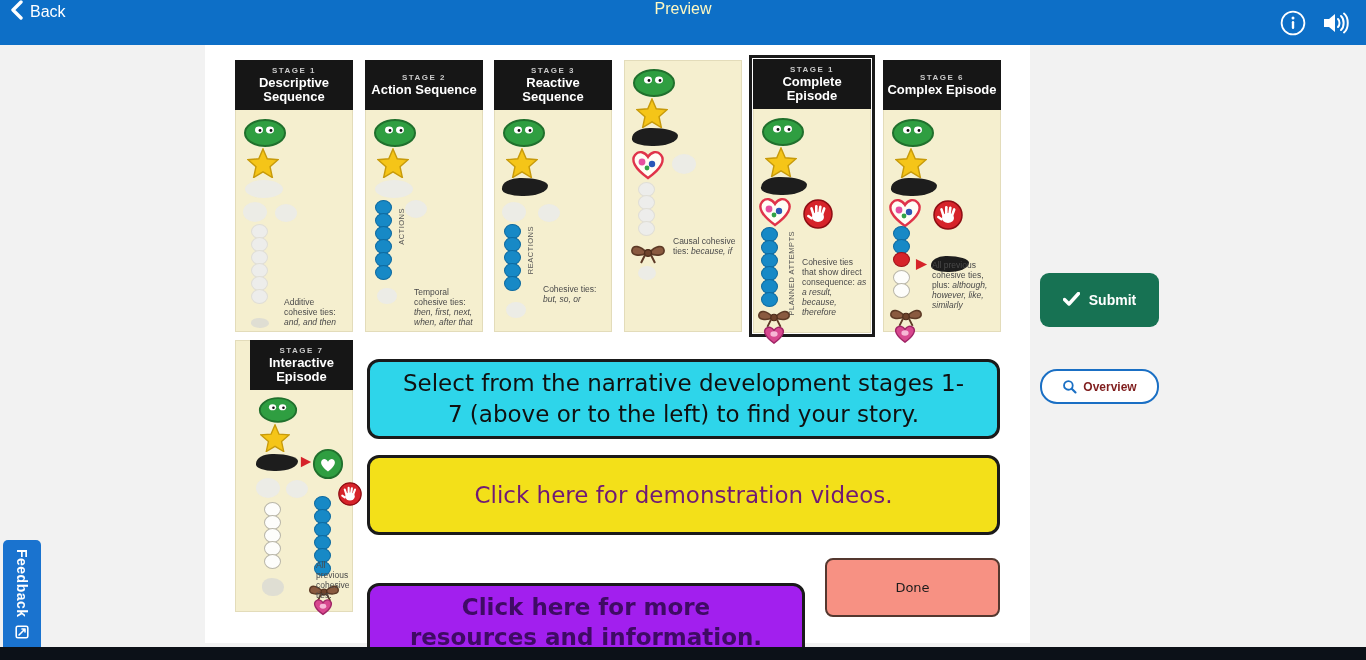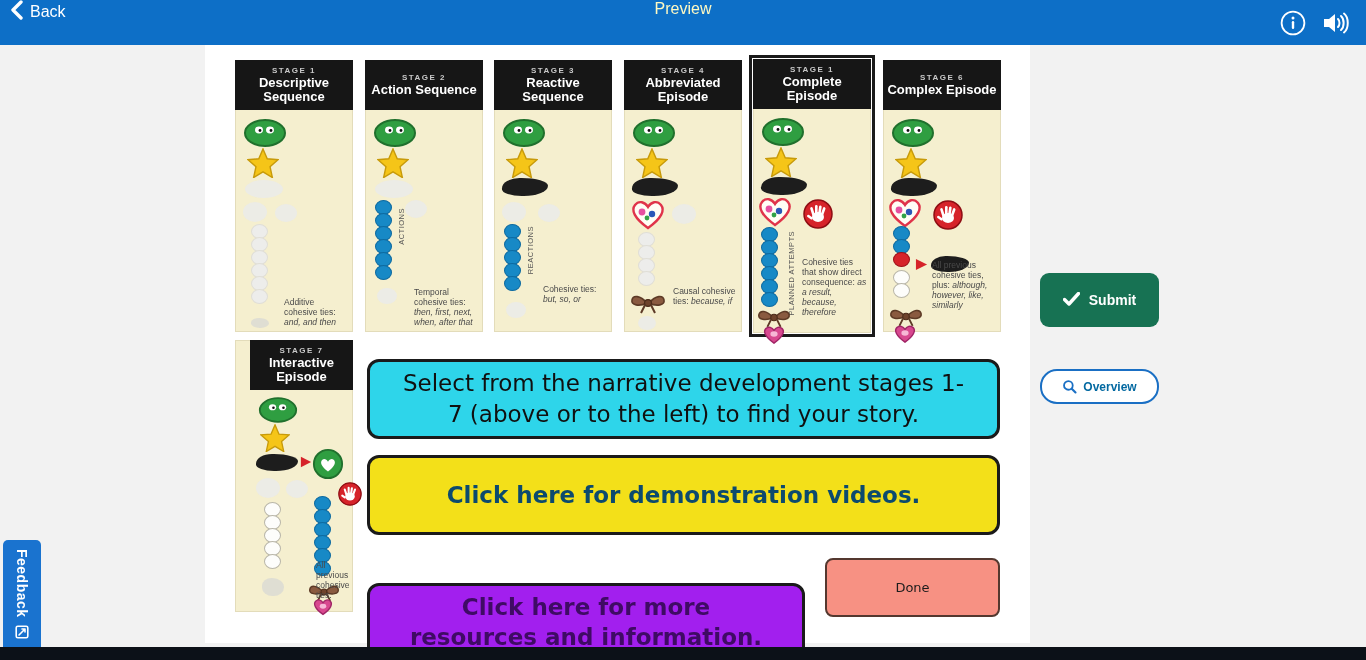--- a/index.html
+++ b/index.html
@@ -36,27 +36,27 @@
   .bead.faded { background:#ededeb; border:1px solid #e0ded6; }
   .bead.white { background:#fdfdfb; border:1px solid #b9b6a8; }
   .bead.red { background:#d6232a; border:1px solid #9e1118; }
   .cloud { border-radius:50%; background:#ebebe7; opacity:.95; }
   .scribble { background:#1d1d1d; border-radius:40% 60% 55% 45%/60% 45% 60% 40%; }
   .gray-tail { background:#d9d9d3; border-radius:45% 55% 50% 50%; opacity:.8; }
 
   
   .banner { position:absolute; border:3px solid #1a1a1a; border-radius:12px; display:flex; align-items:center; justify-content:center; text-align:center; cursor:pointer; font-family:"DejaVu Sans", sans-serif;margin-top:15px; }
   .banner-select { left:367px; top:344px; width:633px; height:80px; background:#2ed5ea; color:#101010; font-size:23px; line-height:1.35; padding:0 26px; font-weight:500; }
-  .banner-videos { left:367px; top:440px; width:633px; height:80px; background:#f3e019; color:#0c4a6e; font-size:23px; font-weight:700; }
+  .banner-videos { left:367px; top:440px; width:633px; height:80px; background:#f3e019; color:#701a75; font-size:23px; font-weight:400; }
   .banner-resources { left:367px; top:568px; width:438px; height:79px; background:#a21fee; color:#3f0b64; font-size:23px; line-height:1.3; font-weight:600; }
   .done-btn { position:absolute; left:825px; top:558px; width:175px; height:59px; background:#f79183; border:2px solid #54382f; border-radius:8px; display:flex; align-items:center; justify-content:center; font-size:13px; color:#1c1c1c; cursor:pointer; font-family:"DejaVu Sans", sans-serif; }
 
   
   .submit-btn { position:absolute; left:1040px; top:273px; width:119px; height:54px; background:#177253; border:none; border-radius:9px; color:#fff; font-size:14px; font-weight:bold; display:flex; align-items:center; justify-content:center; gap:9px; cursor:pointer; font-family:"Liberation Sans", sans-serif; }
-  .overview-btn { position:absolute; left:1040px; top:369px; width:119px; height:35px; background:#fff; border:2px solid #1a6fc4; border-radius:17px; color:#0369a1; font-size:12px; font-weight:bold; display:flex; align-items:center; justify-content:center; gap:6px; cursor:pointer; font-family:"Liberation Sans", sans-serif; }
+  .overview-btn { position:absolute; left:1040px; top:369px; width:119px; height:35px; background:#fff; border:2px solid #1a6fc4; border-radius:17px; color:#7f1d1d; font-size:12px; font-weight:bold; display:flex; align-items:center; justify-content:center; gap:6px; cursor:pointer; font-family:"Liberation Sans", sans-serif; }
 
   
   .feedback-tab { position:absolute; left:3px; top:540px; width:38px; height:112px; background:#1a73cf; border-radius:5px; display:flex; flex-direction:column; align-items:center; justify-content:center; gap:8px; cursor:pointer; }
   .feedback-text { writing-mode:vertical-rl; color:#fff; font-size:14px; font-weight:bold; letter-spacing:.5px; }
 </style>
 </head>
 <body>
 
 <svg width="0" height="0" style="position:absolute" aria-hidden="true">
   <defs>
@@ -224,24 +224,20 @@
     </div>
     <div class="vlabel" style="left:32px;top:116px">REACTIONS</div>
     <div class="cloud art" style="left:12px;top:192px;width:20px;height:16px"></div>
     <div class="card-desc" style="bottom:28px">
       <span>Cohesive ties:</span> <span class="ex">but, so, or</span>
     </div>
   </div>
 </div>
 
 <div class="card" style="left:624px; top:60px;">
-  <div class="card-header">
-    <div class="stage-label">STAGE 4</div>
-    <div class="card-title">Abbreviated Episode</div>
-  </div>
   <div class="card-body">
     <svg class="art" style="left:8px;top:8px" width="44" height="30">
         <use href="#sym-blob"></use>
       </svg>
     <svg class="art" style="left:12px;top:38px" width="32" height="30">
         <use href="#sym-star"></use>
       </svg>
     <div class="scribble art" style="left:8px;top:68px;width:46px;height:18px"></div>
     <svg class="art" style="left:6px;top:90px" width="36" height="30">
         <use href="#sym-heart"></use>

